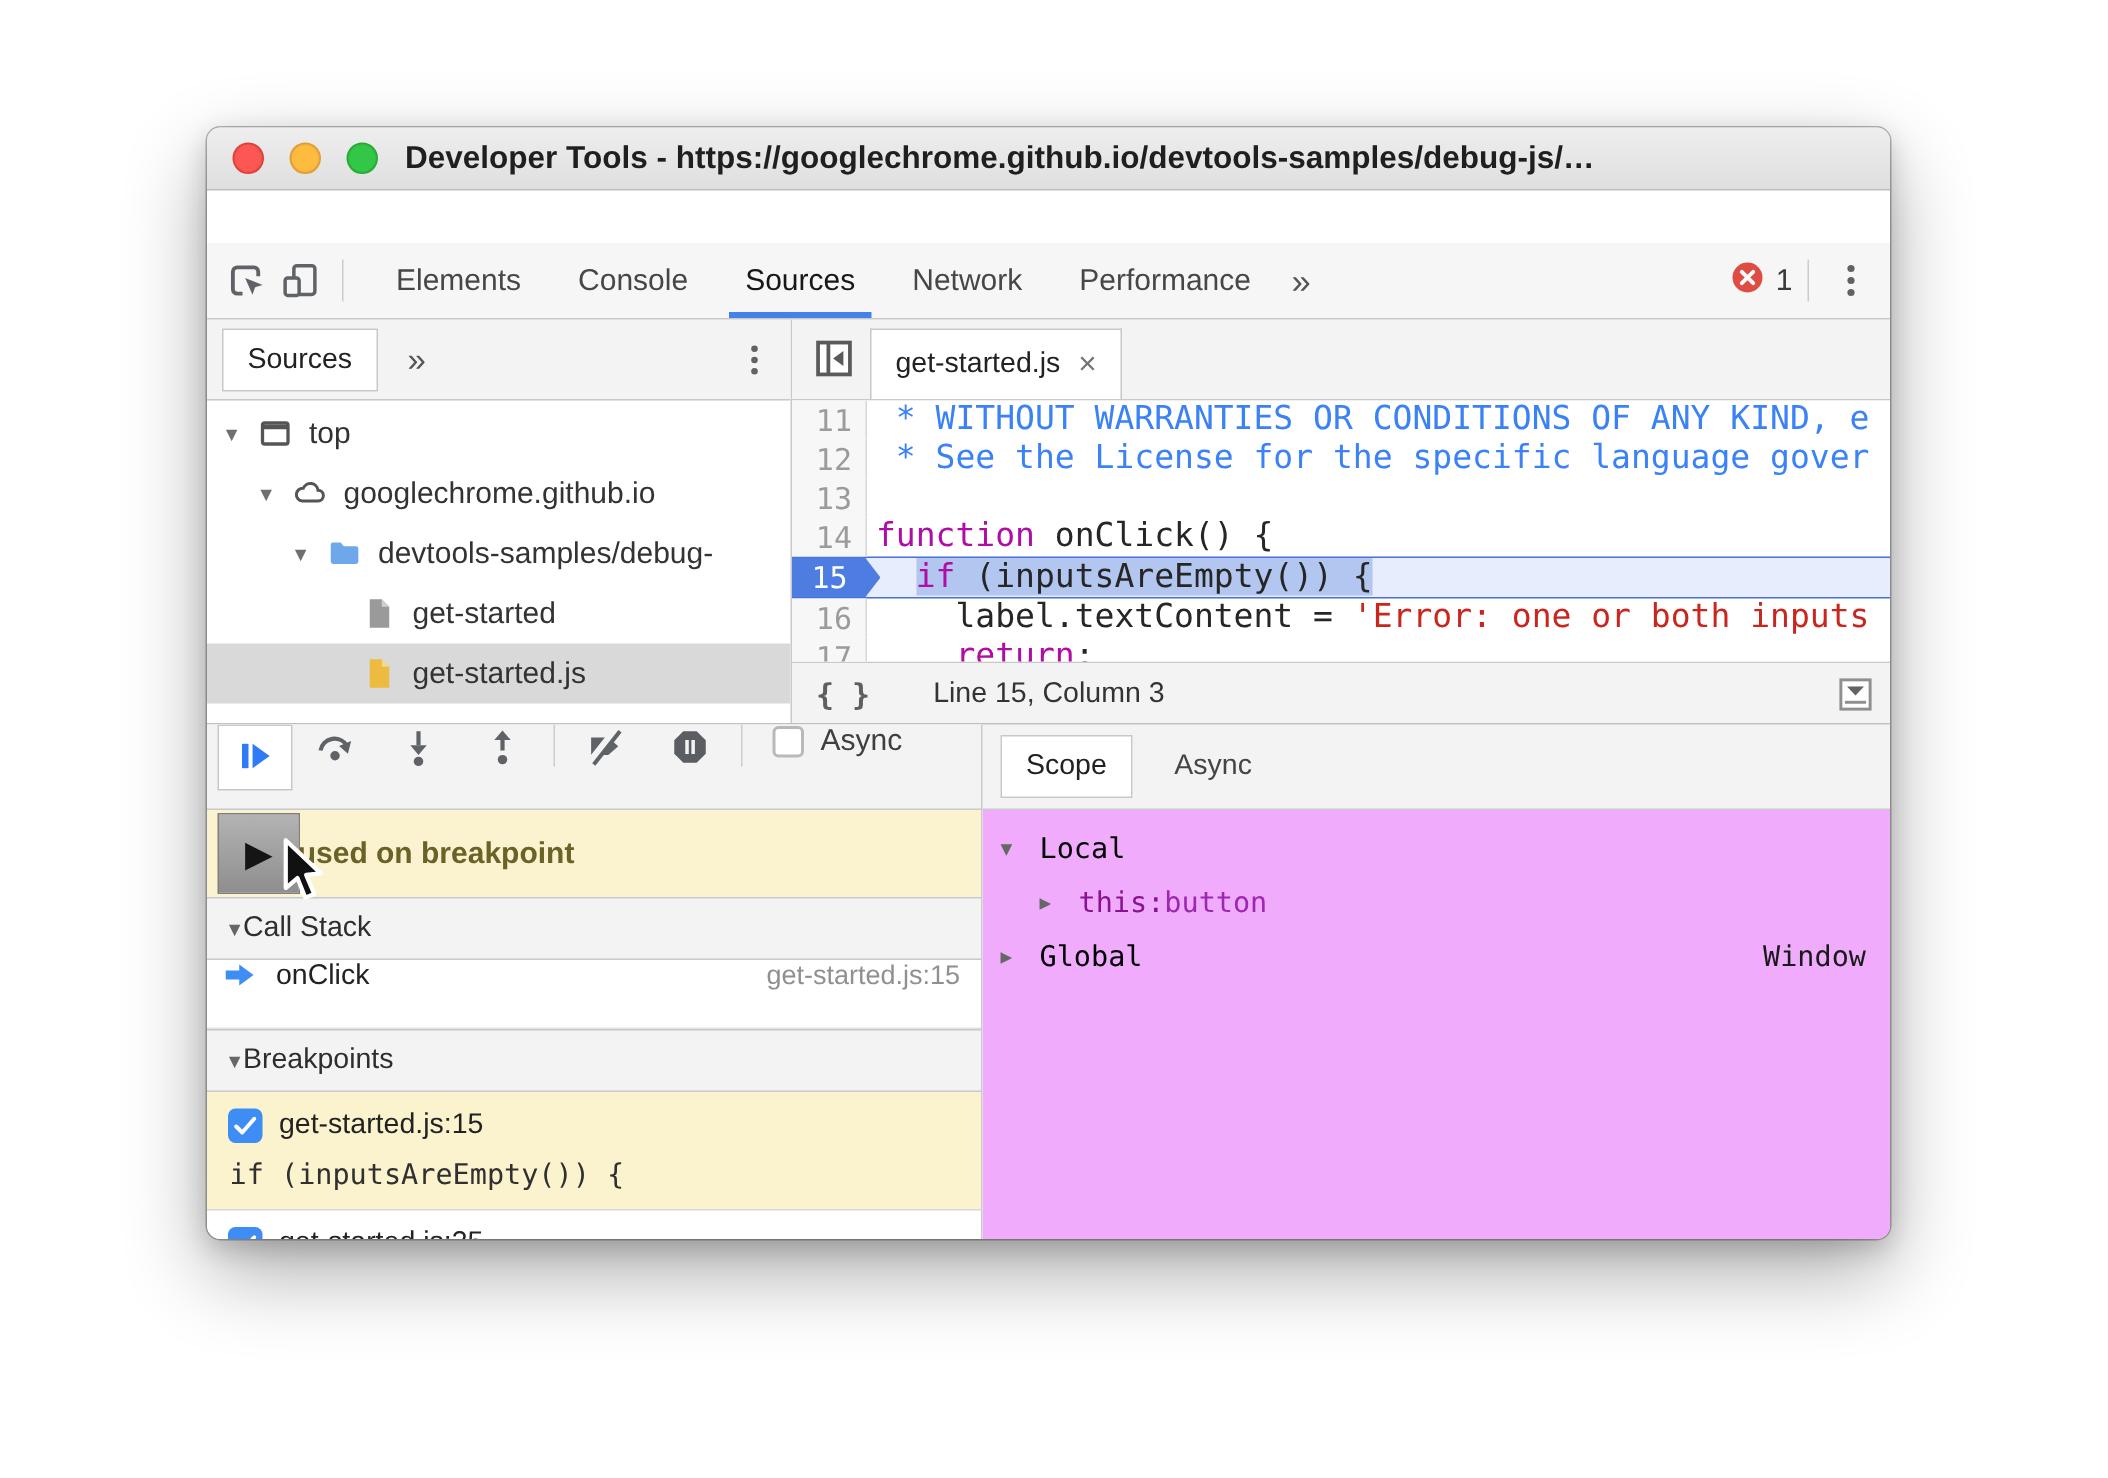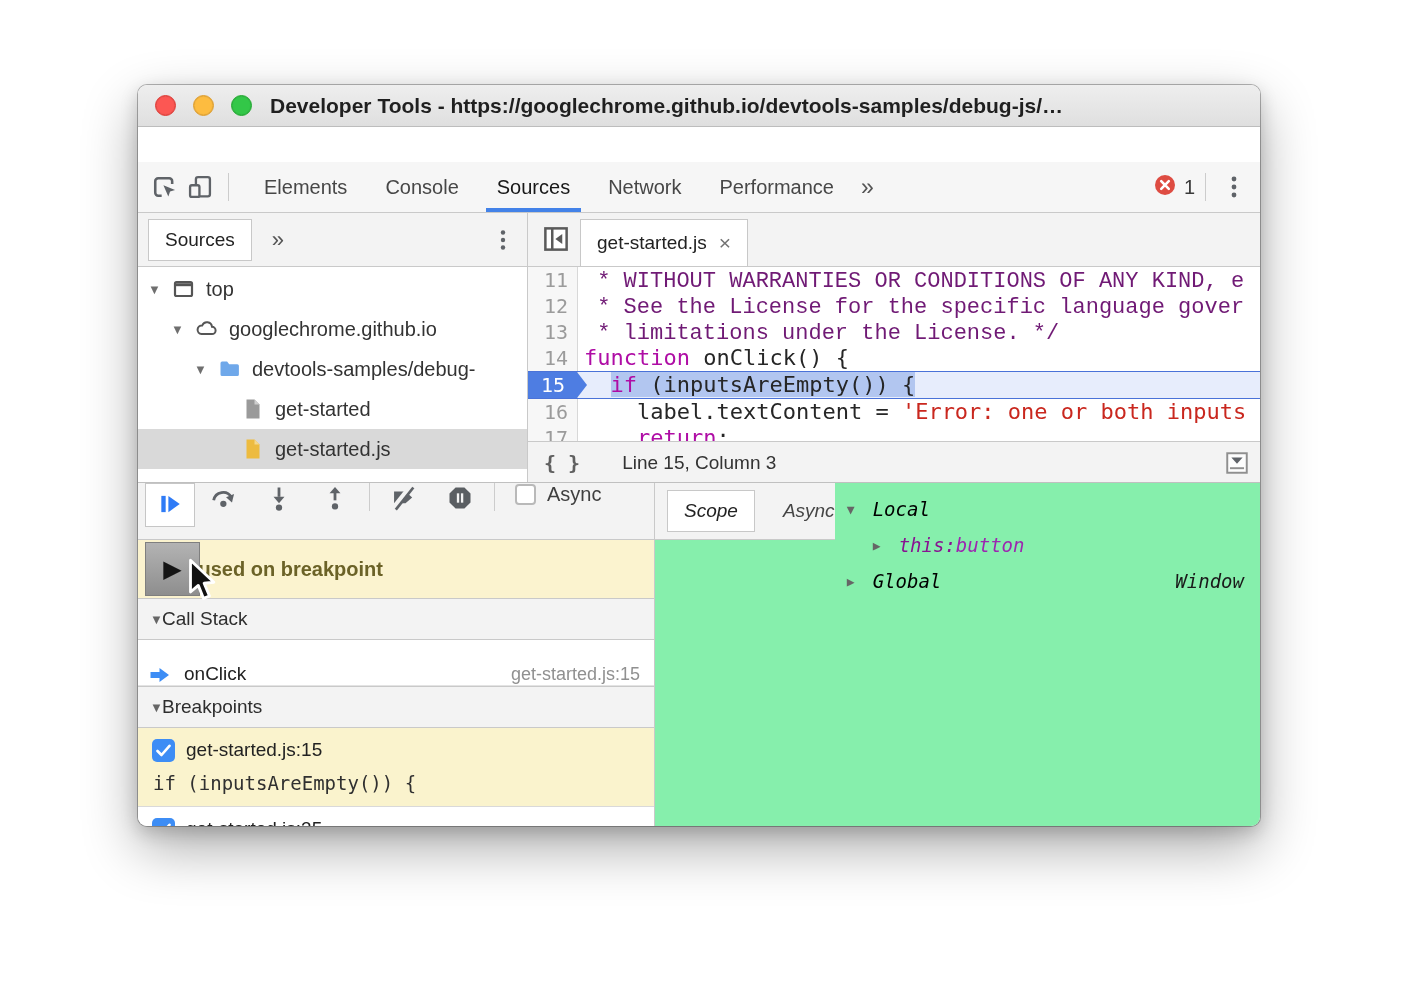--- a/index.html
+++ b/index.html
@@ -60,21 +60,21 @@
   .editor-tabbar .icon-btn { width:40px; height:40px; margin:0 4px 7px 8px; }
   .editor-tab { background:#fff; border:1px solid #c8c8c8; border-bottom:none; height:47px; display:flex; align-items:center;
     padding:0 16px; font-size:19px; color:#222; cursor:pointer; }
   .tab-close { color:#737373; font-size:21px; margin-left:12px; cursor:pointer; }
 
   .code { height:174px; flex:0 0 174px; overflow:hidden; font-family:"DejaVu Sans Mono", monospace; font-size:22px; background:#fff; position:relative; }
   .code-line { display:flex; height:26px; line-height:26px; white-space:pre; }
   .gutter { width:50px; flex:0 0 50px; background:#f7f7f7; border-right:1px solid #d8d8d8; color:#9b9b9b;
     font-size:20px; text-align:right; padding-right:9px; position:relative; }
   .code-text { padding-left:6px; letter-spacing:0; }
-  .tok-comment { color:#701a75;font-family:Liberation Mono, monospace; }
+  .tok-comment { color:#3b82f6; }
   .tok-keyword { color:#af0da5; }
   .tok-string { color:#c9271e; }
   .tok-plain { color:#262626; }
   .code-line.exec { background:#e7edfc; border-top:1px solid #4a72d8; border-bottom:1px solid #4a72d8; height:28px; line-height:26px; }
   .code-line.exec .gutter { background:#e7edfc; }
   .exec-tag { position:absolute; left:0; top:0; width:59px; height:100%; background:#4e7de2;
     clip-path:polygon(0 0, 83% 0, 100% 50%, 83% 100%, 0 100%);
     color:#fff; font-size:20px; text-align:left; padding-left:13px; }
   .exec-token { background:#b2c6f0; }
 
@@ -97,40 +97,40 @@
 
   .paused-banner { height:58px; flex:0 0 58px; background:#fbf3cf; display:flex; align-items:center; }
   .paused-banner span { padding-left:36px; font-size:20px; font-weight:bold; color:#6b6227; white-space:nowrap; }
 
   .section-header { height:42px; flex:0 0 42px; background:#f3f3f3; border-bottom:1px solid #c9c9c9; border-top:1px solid #c9c9c9;
     display:flex; align-items:center; font-size:19px; color:#2e2e2e; cursor:pointer; }
   .section-header:first-of-type { border-top:none; }
   .section-header .tri { font-size:13px; color:#666; width:24px; padding-left:12px; }
   .sh-label { font-weight:normal; }
 
-  .frame-row { height:46px; display:flex; align-items:flex-end; border-bottom:1px solid #e3e3e3; cursor:pointer; }
+  .frame-row { height:46px; display:flex; align-items:flex-start; border-bottom:1px solid #e3e3e3; cursor:pointer; }
   .frame-icon { width:26px; height:20px; margin-left:10px; display:inline-flex; }
   .frame-name { font-size:19px; color:#222; margin-left:10px; flex:1; }
   .frame-loc { font-size:18px; color:#909090; margin-right:14px; }
 
   .bp-item { cursor:pointer; }
   .bp-item.hl { background:#faf3cd; border-bottom:1px solid #d9d9d9; }
   .bp-row1 { height:44px; display:flex; align-items:center; }
   .bp-check { width:23px; height:23px; border-radius:5px; background:#3d8df5; margin-left:14px; flex:0 0 23px;
     display:inline-flex; align-items:center; justify-content:center; cursor:pointer; }
   .bp-label { font-size:19px; color:#222; margin-left:11px; }
   .bp-code { font-family:"DejaVu Sans Mono", monospace; font-size:19px; color:#303030; padding:0 0 12px 15px; white-space:pre; }
 
   .annot-btn { position:absolute; left:7px; top:59px; width:55px; height:54px;
     background:linear-gradient(#b3b3b3,#8e8e8e); border:1px solid #7f7f7f;
     display:flex; align-items:center; justify-content:center; cursor:pointer; z-index:5; }
   .annot-btn::before { content:"▶"; font-size:24px; color:#151515; }
   .cursor-svg { position:absolute; left:44px; top:74px; z-index:6; }
 
-  .scope-pane { flex:1; display:flex; background:#86efac; overflow:hidden;font-style:italic; }
+  .scope-pane { flex:1; display:flex; flex-direction:column; background:#f0abfc; overflow:hidden; }
   .scope-tabbar { height:57px; flex:0 0 57px; background:#f3f3f3; border-bottom:1px solid #c9c9c9; display:flex; align-items:center; }
   .scope-tabbar .mini-tab { margin-left:12px; }
   .plain-tab { font-size:19px; color:#454545; margin-left:28px; cursor:pointer; }
   .scope-rows { flex:1; padding-top:8px; font-family:"DejaVu Sans Mono", monospace; font-size:19px; }
   .scope-row { height:36px; display:flex; align-items:center; cursor:pointer; }
   .scope-expander { width:26px; flex:0 0 26px; font-size:13px; color:#666; text-align:left; }
   .scope-name.tok-prop { color:#881391; }
   .scope-sep { color:#881391; }
   .scope-val { color:#222; }
   .scope-val.tok-node { color:#9c27b0; }
@@ -270,21 +270,21 @@
               </svg>
           </span>
           <div class="editor-tab">
             <span>get-started.js</span>
             <span class="tab-close">×</span>
           </div>
         </div>
         <div class="code">
             <div class="code-line"><span class="gutter">11</span><span class="code-text"><span class="tok-comment"> * WITHOUT WARRANTIES OR CONDITIONS OF ANY KIND, e</span></span></div>
             <div class="code-line"><span class="gutter">12</span><span class="code-text"><span class="tok-comment"> * See the License for the specific language gover</span></span></div>
-            <div class="code-line"><span class="gutter">13</span><span class="code-text"><span class="tok-comment"> * limitations under the License. */</span></span></div>
+            <div class="code-line"><span class="gutter">13</span></div>
             <div class="code-line"><span class="gutter">14</span><span class="code-text"><span class="tok-keyword">function</span><span class="tok-plain"> onClick() {</span></span></div>
             <div class="code-line exec"><span class="gutter"><span class="exec-tag">15</span></span><span class="code-text"><span class="tok-plain">  </span><span class="exec-token"><span class="tok-keyword">if</span><span class="tok-plain"> (inputsAreEmpty()) {</span></span></span></div>
             <div class="code-line"><span class="gutter">16</span><span class="code-text"><span class="tok-plain">    label.textContent = </span><span class="tok-string">'Error: one or both inputs</span></span></div>
             <div class="code-line"><span class="gutter">17</span><span class="code-text"><span class="tok-plain">    </span><span class="tok-keyword">return</span><span class="tok-plain">;</span></span></div>
           </div>
         <div class="statusbar">
           <span class="braces">{ }</span>
           <span class="pos">Line 15, Column 3</span>
           <div class="spacer"></div>
           <span class="icon-btn">

